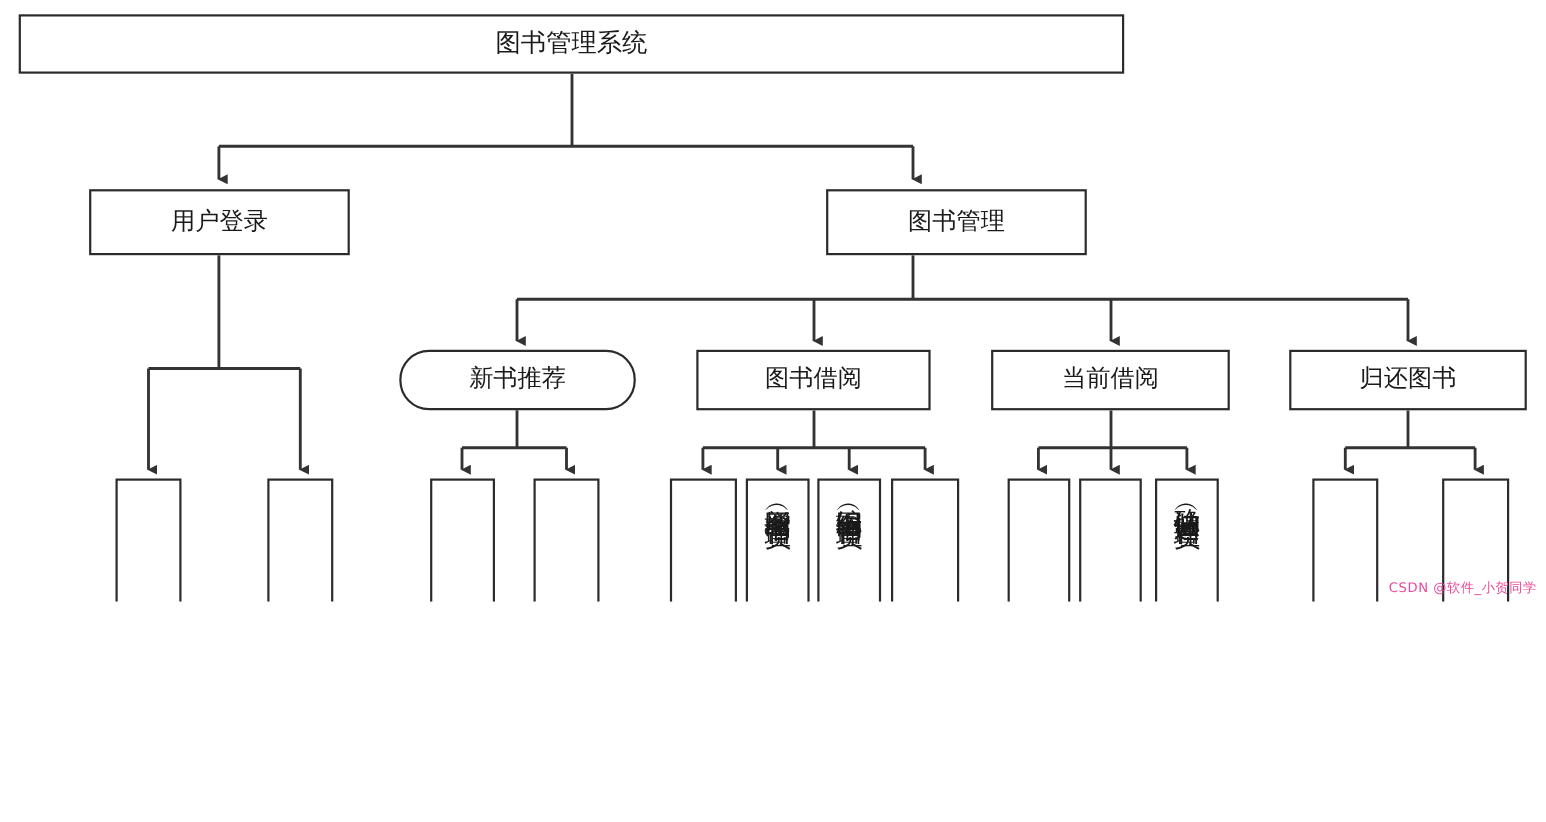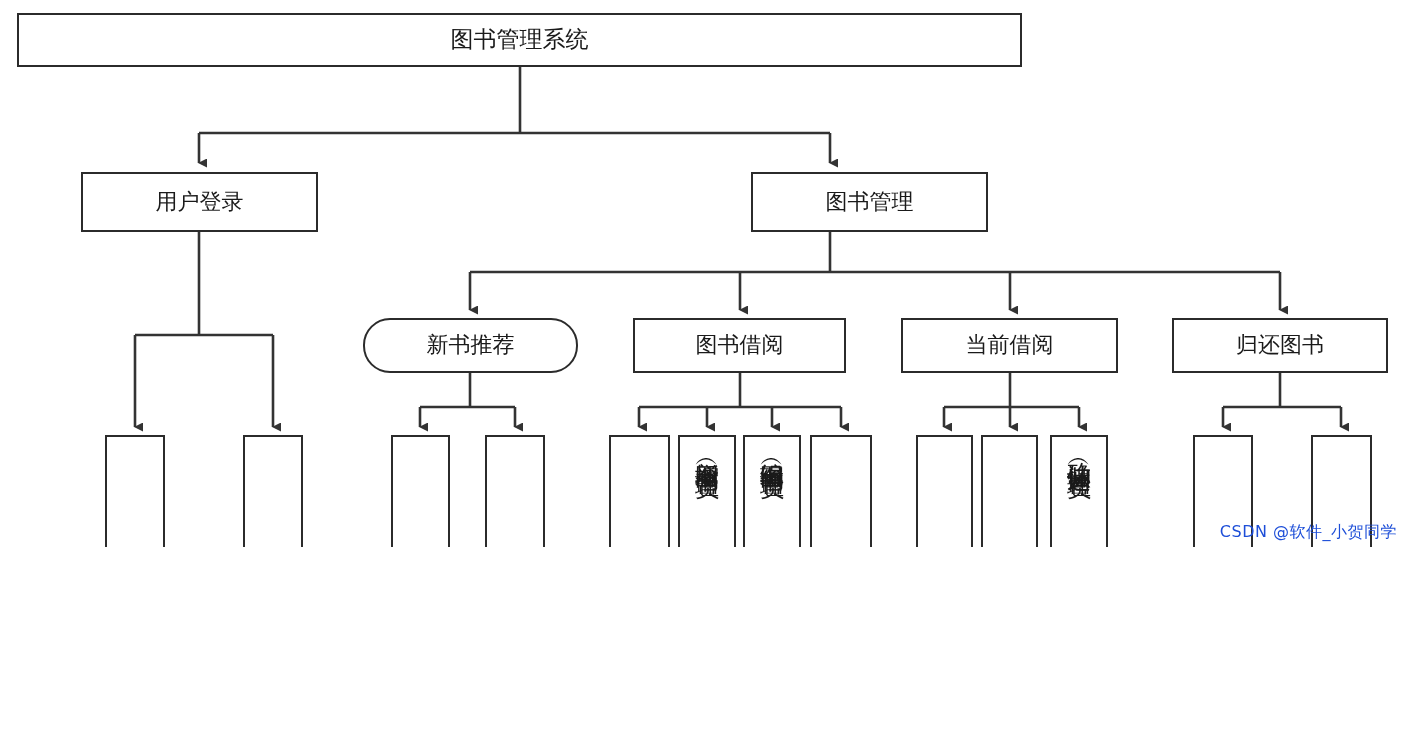--- a/index.html
+++ b/index.html
@@ -61,22 +61,22 @@
   }
   
   .node.leaf.short {
     align-items: center;
     padding-top: 0;
   }
   .watermark {
     position: absolute;
     right: 8px;
     bottom: 4px;
-    font-size: 16px;
-    color: #1d4ed8;
+    font-size: 12px;
+    color: #ec4899;
     z-index: 5;
     white-space: nowrap;
     letter-spacing: 0.5px;
   }
 </style>
 </head>
 <body>
 
 <div id="diagram-root">
 

